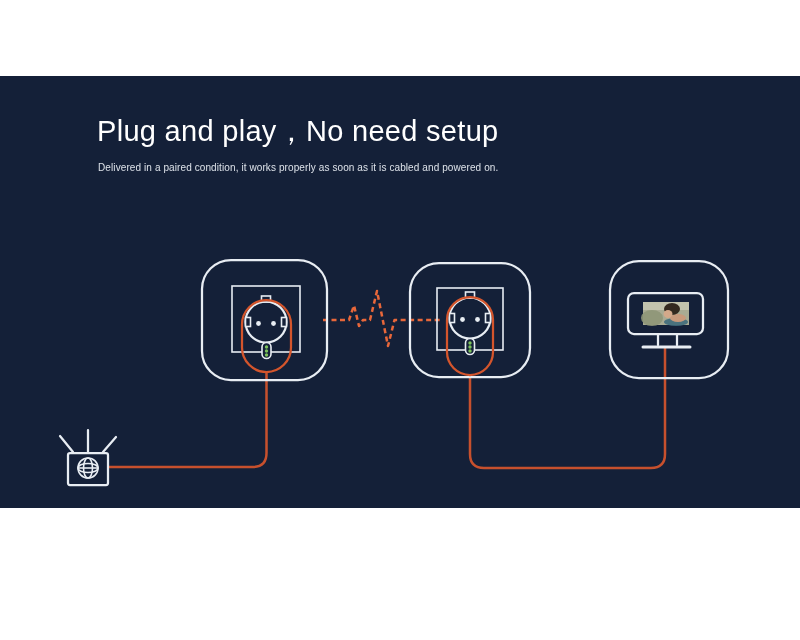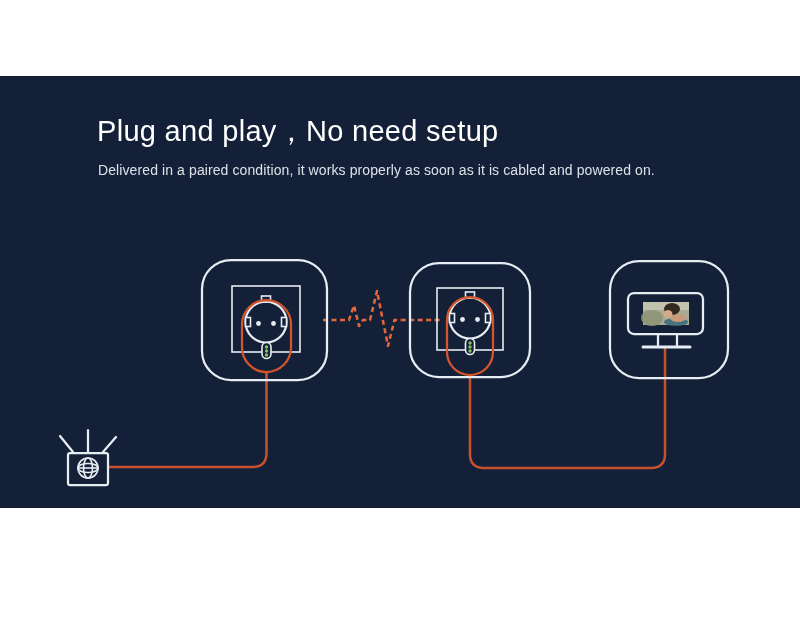--- a/index.html
+++ b/index.html
@@ -12,21 +12,21 @@
   .panel{
     position:absolute;left:0;top:76px;width:800px;height:432px;
     background:var(--panel-bg);
   }
   .title{
     position:absolute;left:97px;top:36px;
     font-size:29px;font-weight:400;color:var(--text);letter-spacing:.3px;white-space:nowrap;
   }
   .subtitle{
     position:absolute;left:98px;top:86px;
-    font-size:14px;font-weight:400;color:var(--subtext);letter-spacing:.1px;white-space:nowrap;
+    font-size:10px;font-weight:400;color:var(--subtext);letter-spacing:.1px;white-space:nowrap;
   }
   svg.diagram{position:absolute;left:0;top:0;width:800px;height:490px;display:block}
   .s-line{stroke:var(--line);fill:none;stroke-width:2.25px;stroke-linecap:round}
   .s-thin{stroke:var(--line);fill:none;stroke-width:1.6px}
   .s-plug{stroke:var(--plug);fill:none;stroke-width:2.25px}
   .s-cable{stroke:var(--cable);fill:none;stroke-width:2.5px}
   .s-signal{stroke:var(--signal);fill:none;stroke-width:2.5px;stroke-dasharray:5 3.5;stroke-linejoin:round}
   .f-panel{fill:var(--panel-bg)}
   .f-line{fill:var(--line)}
   .f-led{fill:var(--led)}

